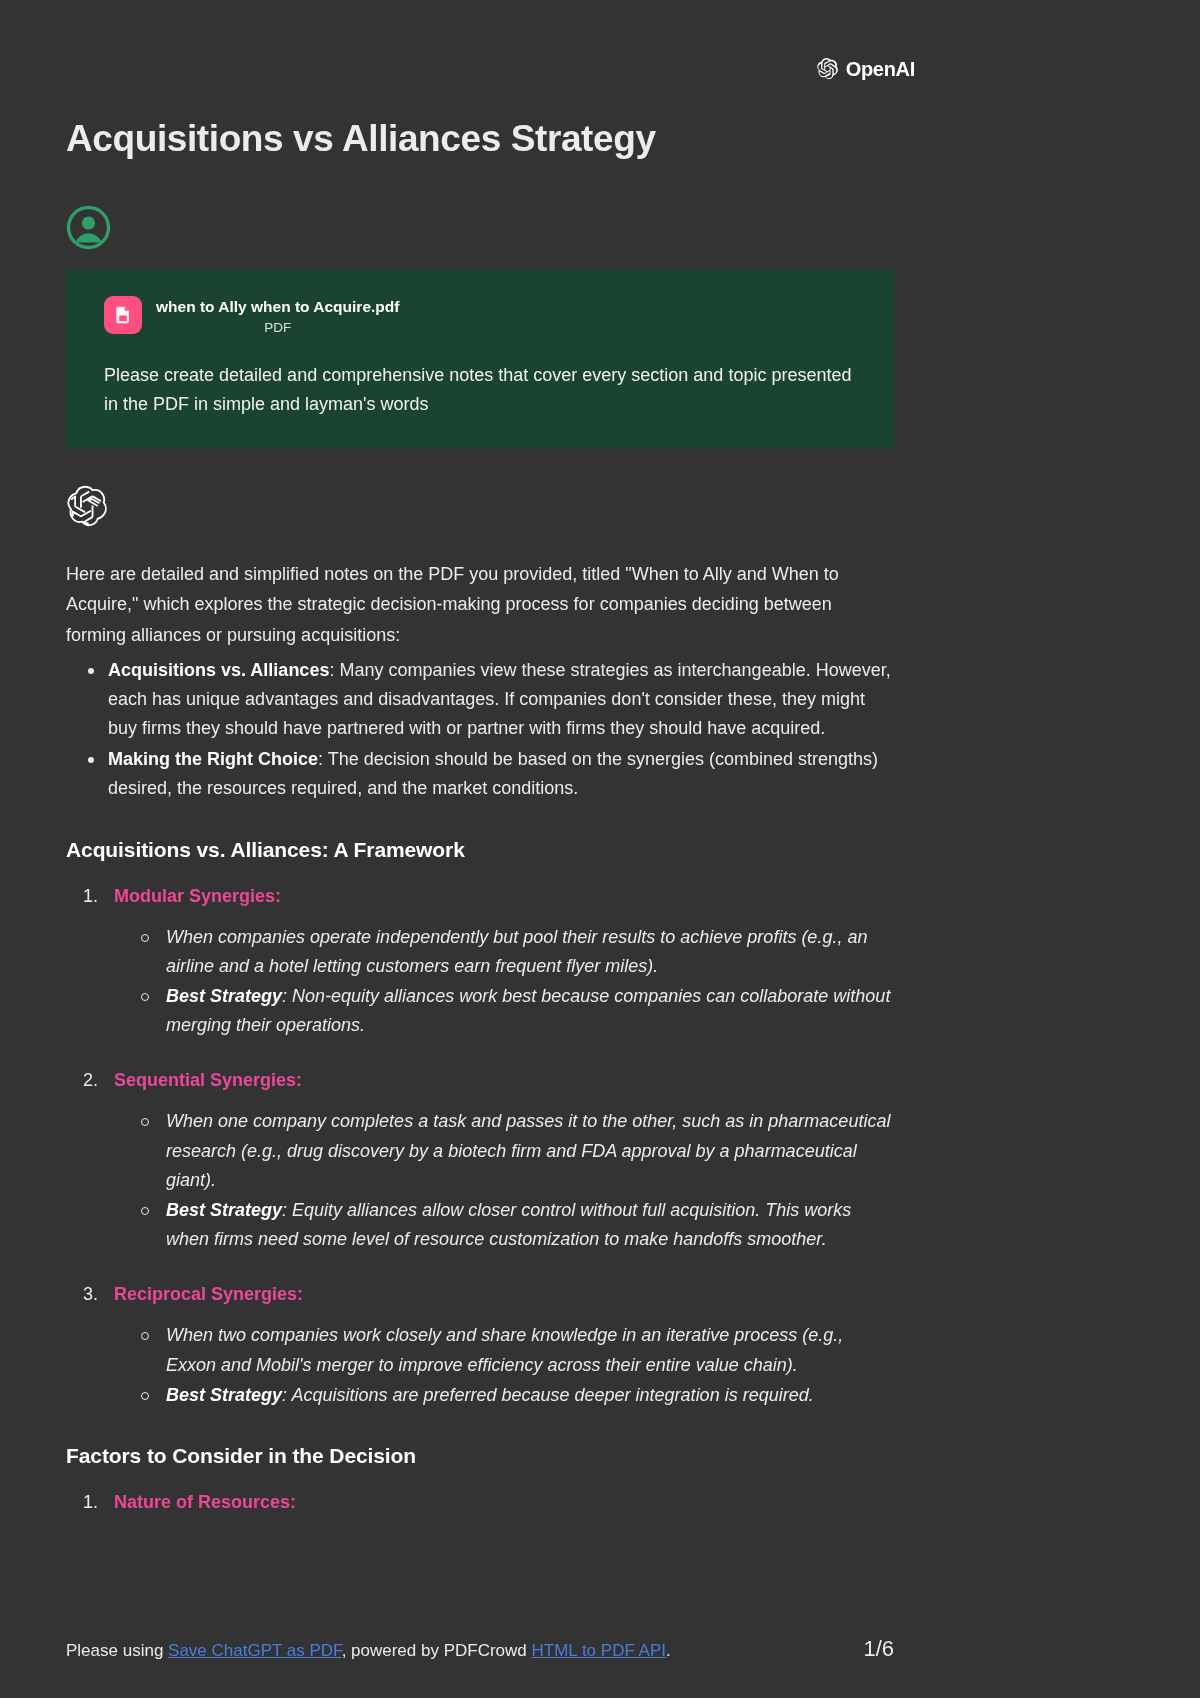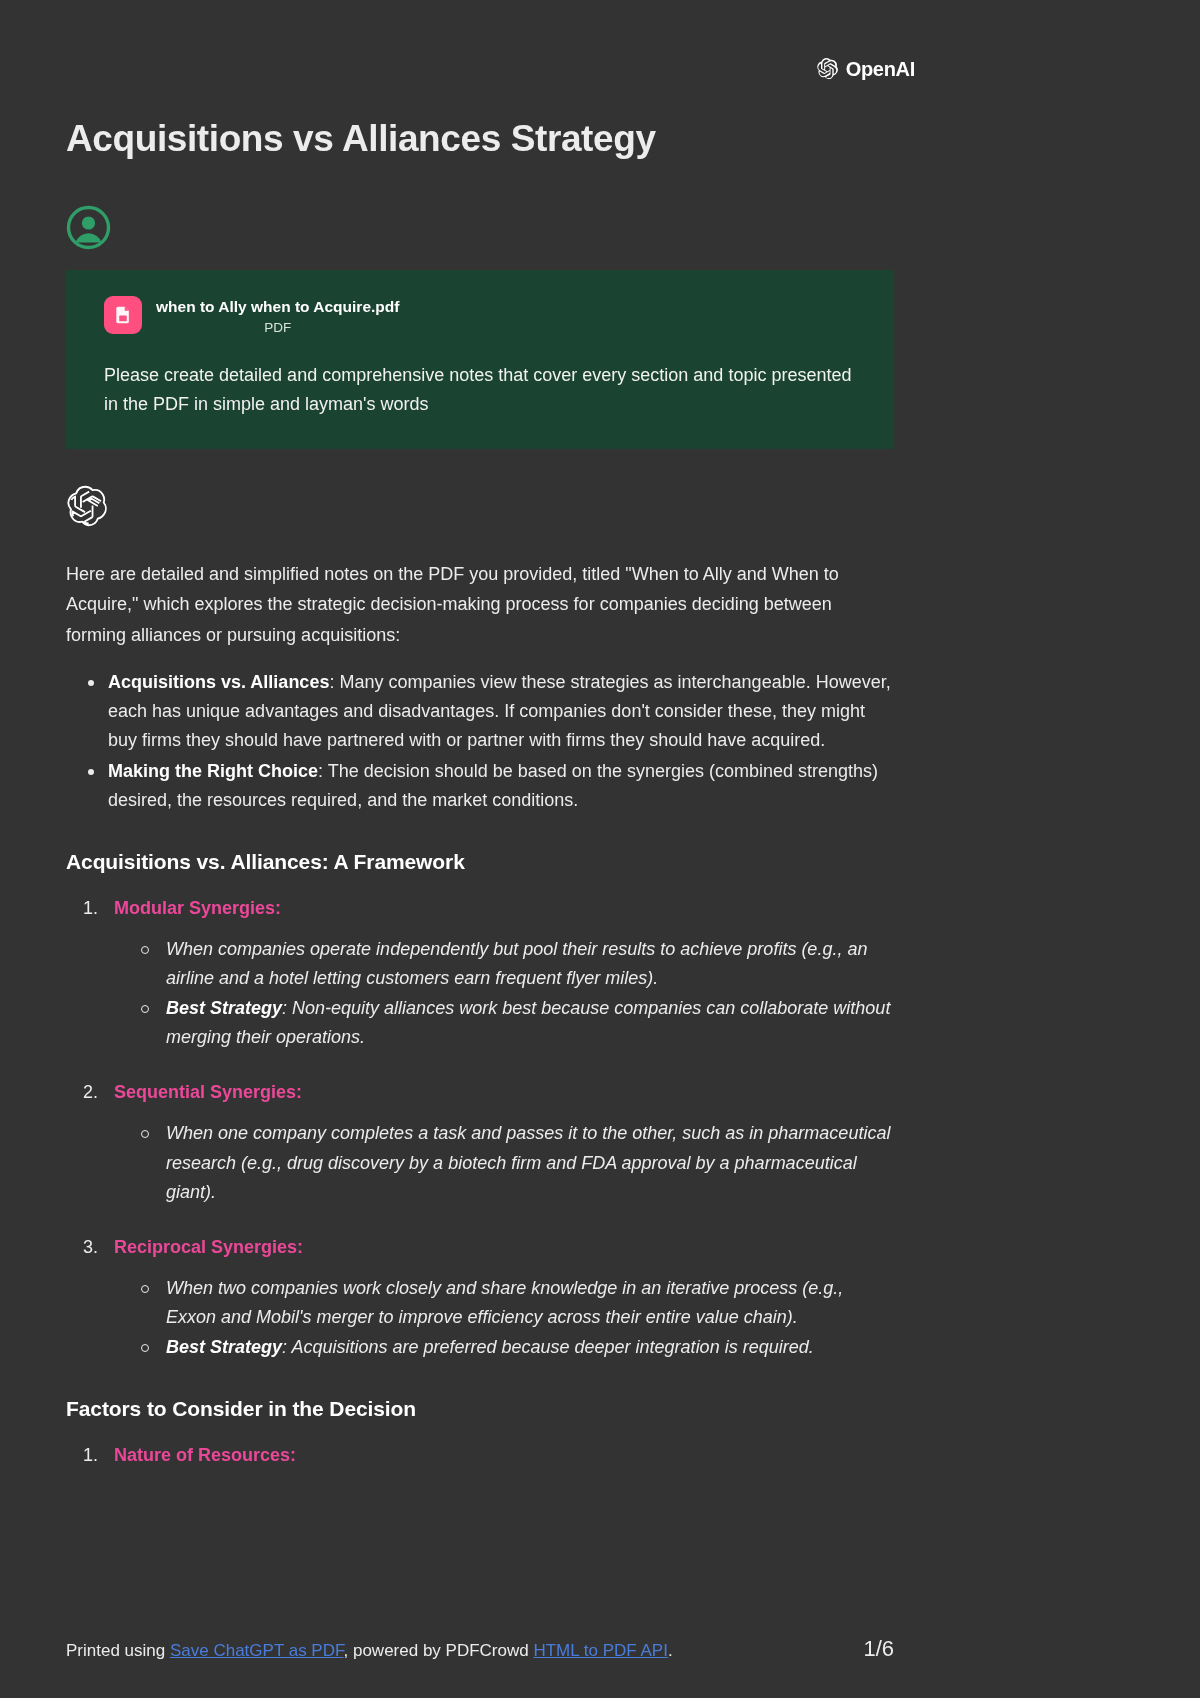--- a/index.html
+++ b/index.html
@@ -121,21 +121,21 @@
 
   h2.section {
     margin-top: 34px;
     font-size: 21px;
     font-weight: 700;
     color: #ffffff;
     letter-spacing: -0.1px;
   }
 
   ul.bullets {
-    margin-top: 18px;
+    margin-top: 6px;
     padding-left: 42px;
     list-style: none;
   }
   ul.bullets > li {
     position: relative;
     font-size: 18px;
     line-height: 1.62;
     color: #ececec;
     margin-bottom: 2px;
   }
@@ -285,20 +285,21 @@
         <div class="step-title">Modular Synergies:</div>
         <ul class="subs">
           <li><b></b><span>When companies operate independently but pool their results to achieve profits (e.g., an airline and a hotel letting customers earn frequent flyer miles).</span></li>
           <li><b>Best Strategy</b><span>: Non-equity alliances work best because companies can collaborate without merging their operations.</span></li>
         </ul>
       </li>
       <li>
         <div class="step-title">Sequential Synergies:</div>
         <ul class="subs">
           <li><b></b><span>When one company completes a task and passes it to the other, such as in pharmaceutical research (e.g., drug discovery by a biotech firm and FDA approval by a pharmaceutical giant).</span></li>
+          <li><b>Best Strategy</b><span>: Equity alliances allow closer control without full acquisition. This works when firms need some level of resource customization to make handoffs smoother.</span></li>
         </ul>
       </li>
       <li>
         <div class="step-title">Reciprocal Synergies:</div>
         <ul class="subs">
           <li><b></b><span>When two companies work closely and share knowledge in an iterative process (e.g., Exxon and Mobil's merger to improve efficiency across their entire value chain).</span></li>
           <li><b>Best Strategy</b><span>: Acquisitions are preferred because deeper integration is required.</span></li>
         </ul>
       </li>
     </ol>
@@ -306,17 +307,17 @@
     <h2 class="section">Factors to Consider in the Decision</h2>
     <ol class="steps">
       <li>
         <div class="step-title">Nature of Resources:</div>
       </li>
     </ol>
 
   </div>
 
   <div class="footer">
-    <div><span>Printed using </span><a href="#">Save ChatGPT as PDF</a><span>, powered by PDFCrowd </span><a href="#">HTML to PDF API</a><span>.</span></div>
+    <div><span>Please using </span><a href="#">Save ChatGPT as PDF</a><span>, powered by PDFCrowd </span><a href="#">HTML to PDF API</a><span>.</span></div>
     <div class="footer-page">1/6</div>
   </div>
 
 </div>
 
 </body></html>

